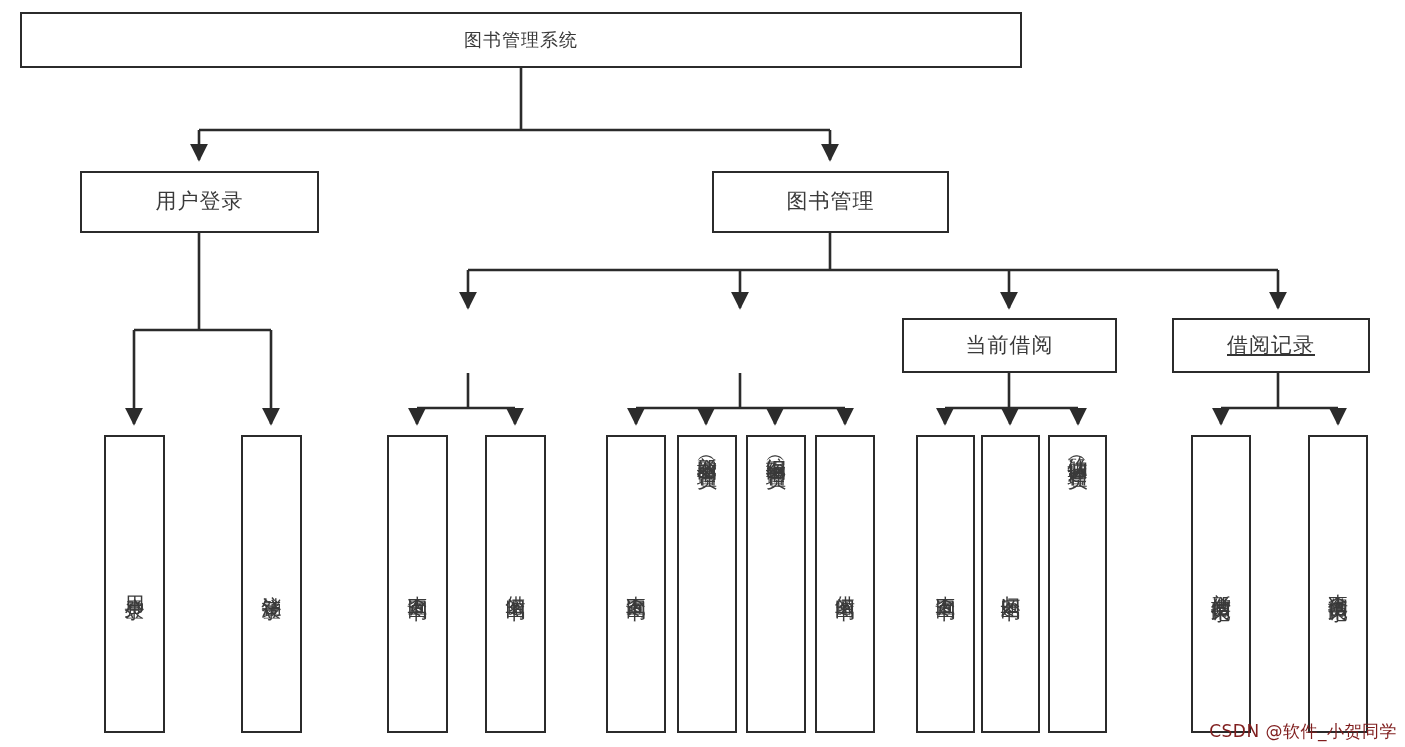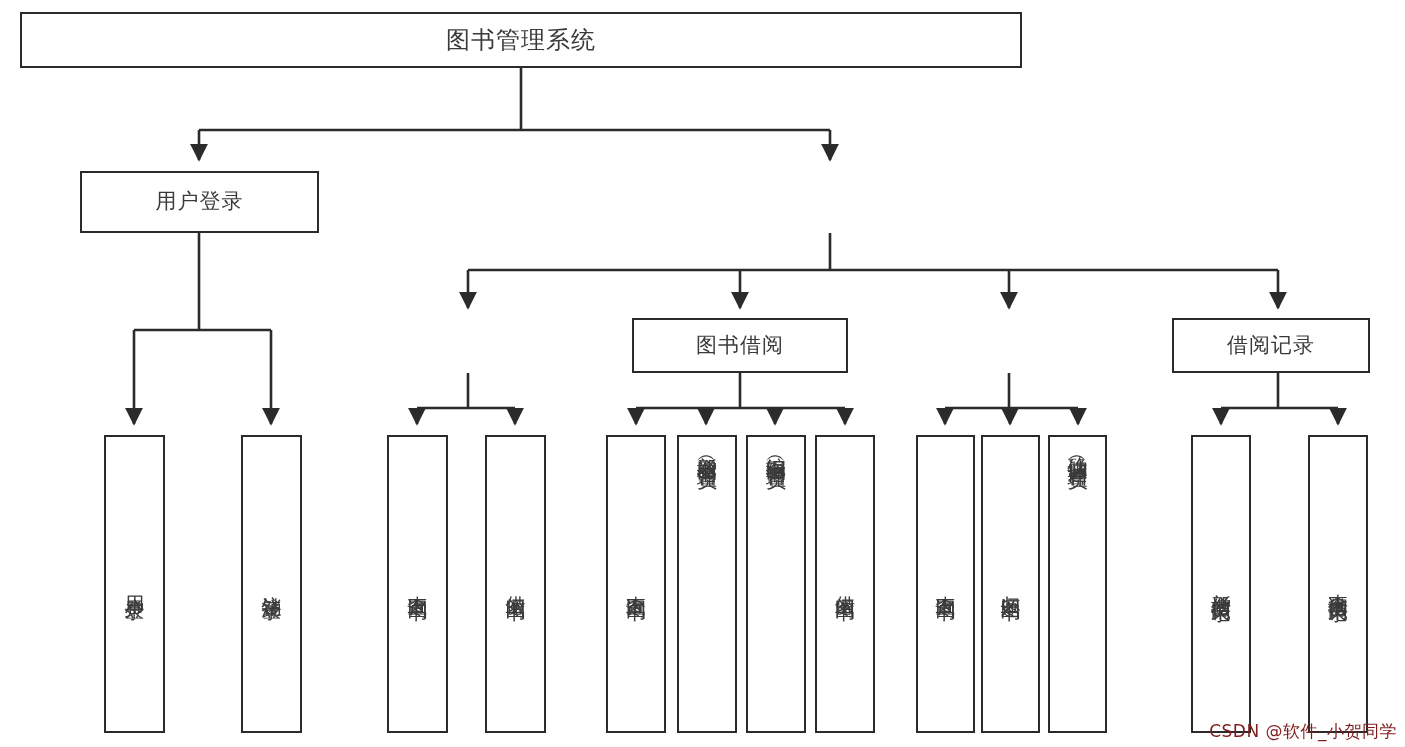--- a/index.html
+++ b/index.html
@@ -34,21 +34,21 @@
     justify-content: center;
     color: #333333;
   }
   .node-label-h {
     font-size: 21px;
     line-height: 1.2;
     letter-spacing: 1px;
     white-space: nowrap;
     color: #3a3a3a;
   }
-  .node-box.root .node-label-h { font-size: 24px; }
+  .node-box.root .node-label-h { font-size: 18px; }
   .leaf-box {
     position: absolute;
     box-sizing: border-box;
     border: 2px solid #2b2b2b;
     background: #ffffff;
     display: flex;
     align-items: flex-start;
     justify-content: center;
     overflow: hidden;
   }
@@ -134,28 +134,31 @@
   </svg>
 
   <div class="node-box root" style="left:20px; top:12px; width:1002px; height:56px;">
     <span class="node-label-h">图书管理系统</span>
   </div>
 
   <div class="node-box" style="left:80px; top:171px; width:239px; height:62px;">
     <span class="node-label-h">用户登录</span>
   </div>
 
-
-
-  <div class="node-box" style="left:632px; top:318px; width:216px; height:55px;">
-    <span class="node-label-h">图书借阅</span>
-  </div>
-
-
-  <div class="node-box" style="left:1172px; top:318px; width:198px; height:55px;">
+  <div class="node-box" style="left:712px; top:171px; width:237px; height:62px;">
+    <span class="node-label-h">图书管理</span>
+  </div>
+
+
+
+  <div class="node-box" style="left:902px; top:318px; width:215px; height:55px;">
+    <span class="node-label-h">当前借阅</span>
+  </div>
+
+  <div class="node-box" style="left:1172px; top:318px; width:198px; height:55px;text-decoration:underline;">
     <span class="node-label-h">借阅记录</span>
   </div>
 
   <div class="leaf-box centered" style="left:104px; top:435px; width:61px; height:298px;">
     <span class="node-label-v">用户登录</span>
   </div>
   <div class="leaf-box centered" style="left:241px; top:435px; width:61px; height:298px;">
     <span class="node-label-v">注销登录</span>
   </div>
 

